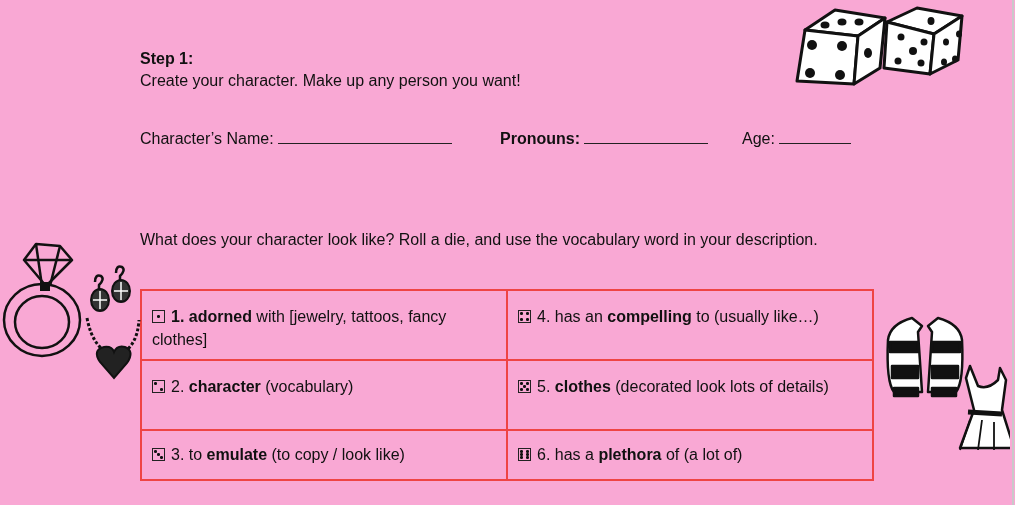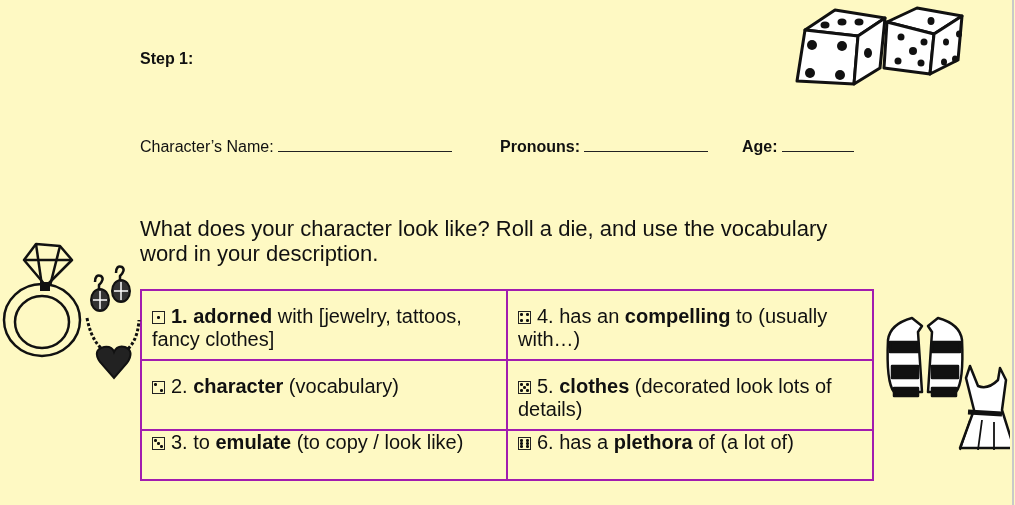--- a/index.html
+++ b/index.html
@@ -1,72 +1,73 @@
 <!DOCTYPE html>
 <html><head>
 <meta charset="utf-8">
 <style>
   * { box-sizing: border-box; margin: 0; padding: 0; }
   html, body { width: 1015px; height: 505px; background: #ffffff; overflow: hidden; }
   body { position: relative; font-family: "Liberation Sans", sans-serif; color: #111111; }
 
-  .page { position: absolute; left: 0; top: 0; width: 1015px; height: 505px; background: #fef9c3; }
+  .page { position: absolute; left: 0; top: 0; width: 1015px; height: 505px; background: #f9a8d4; }
   .edge-line { position: absolute; left: 1012px; top: 0; width: 2px; height: 505px; background: #c9c9c9; }
 
   .step-title { position: absolute; left: 140px; top: 50px; font-size: 16px; font-weight: bold; }
   .step-desc { position: absolute; left: 140px; top: 72px; font-size: 16px; }
 
   .fields-row { position: absolute; left: 140px; top: 122px; font-size: 16px; white-space: nowrap; }
-  .field { position: absolute; top: 16px; white-space: nowrap; }
+  .field { position: absolute; top: 8px; white-space: nowrap; }
   .field .blank { display: inline-block; border-bottom: 1.5px solid #222; height: 14px; vertical-align: baseline; margin-left: 4px; }
 
-  .question { position: absolute; left: 140px; top: 216px; width: 700px; font-size: 22px; line-height: 25px; }
+  .question { position: absolute; left: 140px; top: 227px; width: 700px; font-size: 16px; line-height: 25px; }
 
   .vocab-table { position: absolute; left: 140px; top: 289px; width: 734px; height: 190px; border: 2px solid #222; border-collapse: collapse; }
-  .vocab-table td { border: 2px solid #a21caf; vertical-align: top; padding: 14px 10px 4px 10px; font-size: 20px; line-height: 23px; width: 50%; }
+  .vocab-table td { border: 2px solid #ef4444; vertical-align: top; padding: 14px 10px 4px 10px; font-size: 16px; line-height: 23px; width: 50%; }
   .vocab-table tr { height: 70px; }
   .vocab-table tr:last-child { height: 50px; }
-  .vocab-table tr:last-child td { padding-top: 0; }
+  .vocab-table tr:last-child td { padding-top: 12px; }
 
   .die-face { display: inline-block; width: 13px; height: 13px; border: 1.5px solid #222; position: relative; vertical-align: -1px; margin-right: 6px; }
   .pip { position: absolute; width: 2.5px; height: 2.5px; background: #111; border-radius: 50%; }
   .term { font-weight: bold; }
 
   .art { position: absolute; }
 </style>
 </head>
 <body>
 
 <div class="page">
   <div class="edge-line"></div>
 
   <div class="step-title">Step 1:</div>
+  <div class="step-desc">Create your character. Make up any person you want!</div>
 
   <div class="fields-row">
     <div class="field" style="left:0px;">
       <span>Character’s Name:</span><span class="blank" style="width:174px;"></span>
     </div>
     <div class="field" style="left:360px;font-weight:bold;">
       <span>Pronouns:</span><span class="blank" style="width:124px;"></span>
     </div>
-    <div class="field" style="left:602px;font-weight:bold;">
+    <div class="field" style="left:602px;">
       <span>Age:</span><span class="blank" style="width:72px;"></span>
     </div>
   </div>
 
   <div class="question">What does your character look like? Roll a die, and use the vocabulary word in your description.</div>
 
   <table class="vocab-table">
     <tbody>
         <tr>
       <td>
         <span class="die-face"><i class="pip" style="left:4px;top:4px;"></i></span><span style="font-weight:bold;">1.</span> <span></span><span class="term">adorned</span><span> with [jewelry, tattoos, fancy clothes]</span>
       </td>
       <td>
-        <span class="die-face"><i class="pip" style="left:1px;top:1px;"></i><i class="pip" style="left:7px;top:1px;"></i><i class="pip" style="left:1px;top:7px;"></i><i class="pip" style="left:7px;top:7px;"></i></span><span>4.</span> <span>has an </span><span class="term">compelling</span><span> to (usually with…)</span>
+        <span class="die-face"><i class="pip" style="left:1px;top:1px;"></i><i class="pip" style="left:7px;top:1px;"></i><i class="pip" style="left:1px;top:7px;"></i><i class="pip" style="left:7px;top:7px;"></i></span><span>4.</span> <span>has an </span><span class="term">compelling</span><span> to (usually like…)</span>
       </td>
     </tr>
     <tr>
       <td>
         <span class="die-face"><i class="pip" style="left:1px;top:1px;"></i><i class="pip" style="left:7px;top:7px;"></i></span><span>2.</span> <span></span><span class="term">character</span><span> (vocabulary)</span>
       </td>
       <td>
         <span class="die-face"><i class="pip" style="left:1px;top:1px;"></i><i class="pip" style="left:7px;top:1px;"></i><i class="pip" style="left:4px;top:4px;"></i><i class="pip" style="left:1px;top:7px;"></i><i class="pip" style="left:7px;top:7px;"></i></span><span>5.</span> <span></span><span class="term">clothes</span><span> (decorated look lots of details)</span>
       </td>
     </tr>

